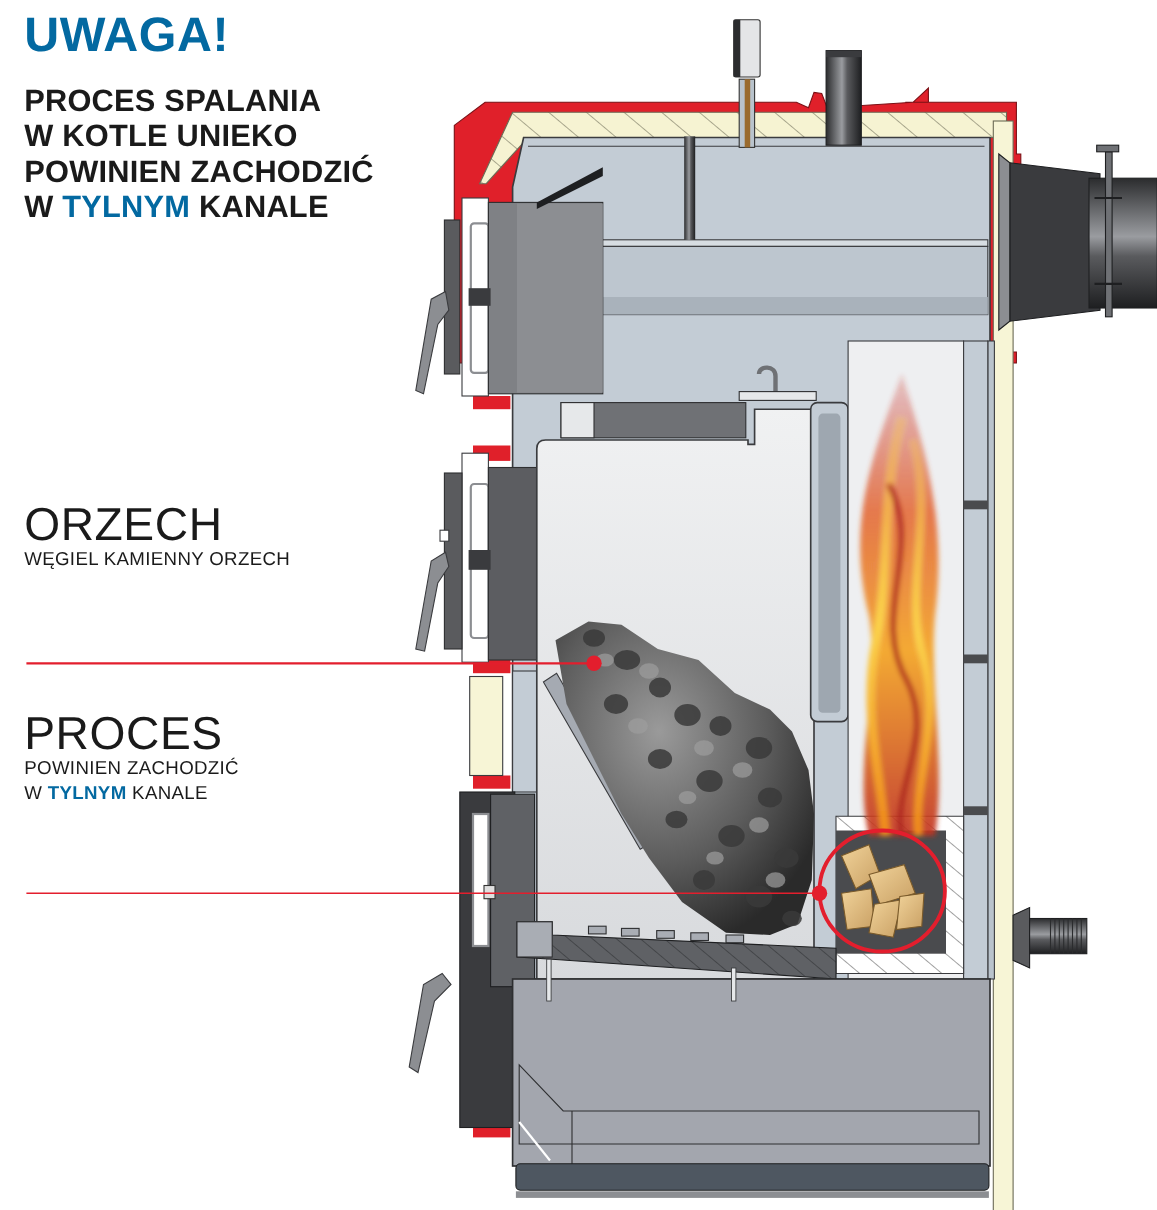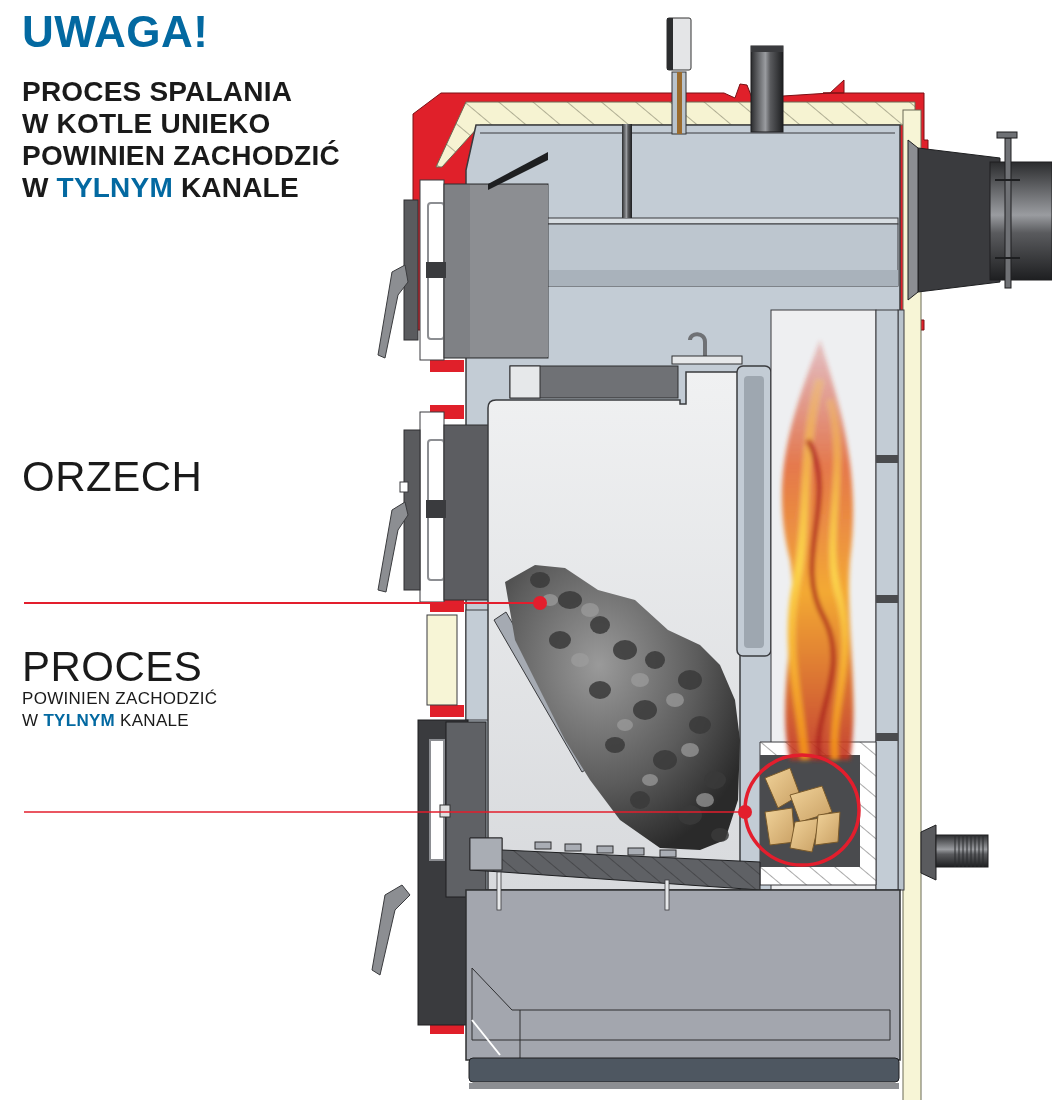--- a/index.html
+++ b/index.html
@@ -20,20 +20,21 @@
 <div class="heading-warn red">UWAGA!</div>
 <div class="heading-main">
   <div>PROCES SPALANIA</div>
   <div>W KOTLE UNIEKO</div>
   <div>POWINIEN ZACHODZIĆ</div>
   <div><span>W </span><span class="red">TYLNYM</span><span> KANALE</span></div>
 </div>
 
 <div class="label-block" style="top:456px;">
   <div class="label-title">ORZECH</div>
+  <div class="label-sub">WĘGIEL KAMIENNY ORZECH</div>
 </div>
 
 <div class="label-block" style="top:646px;">
   <div class="label-title">PROCES</div>
   <div class="label-sub">POWINIEN ZACHODZIĆ</div>
   <div class="label-sub"><span>W </span><span class="red">TYLNYM</span><span> KANALE</span></div>
 </div>
 
 <svg class="diagram" width="1052" height="1100" viewBox="0 0 1052 1100">
   <defs>

